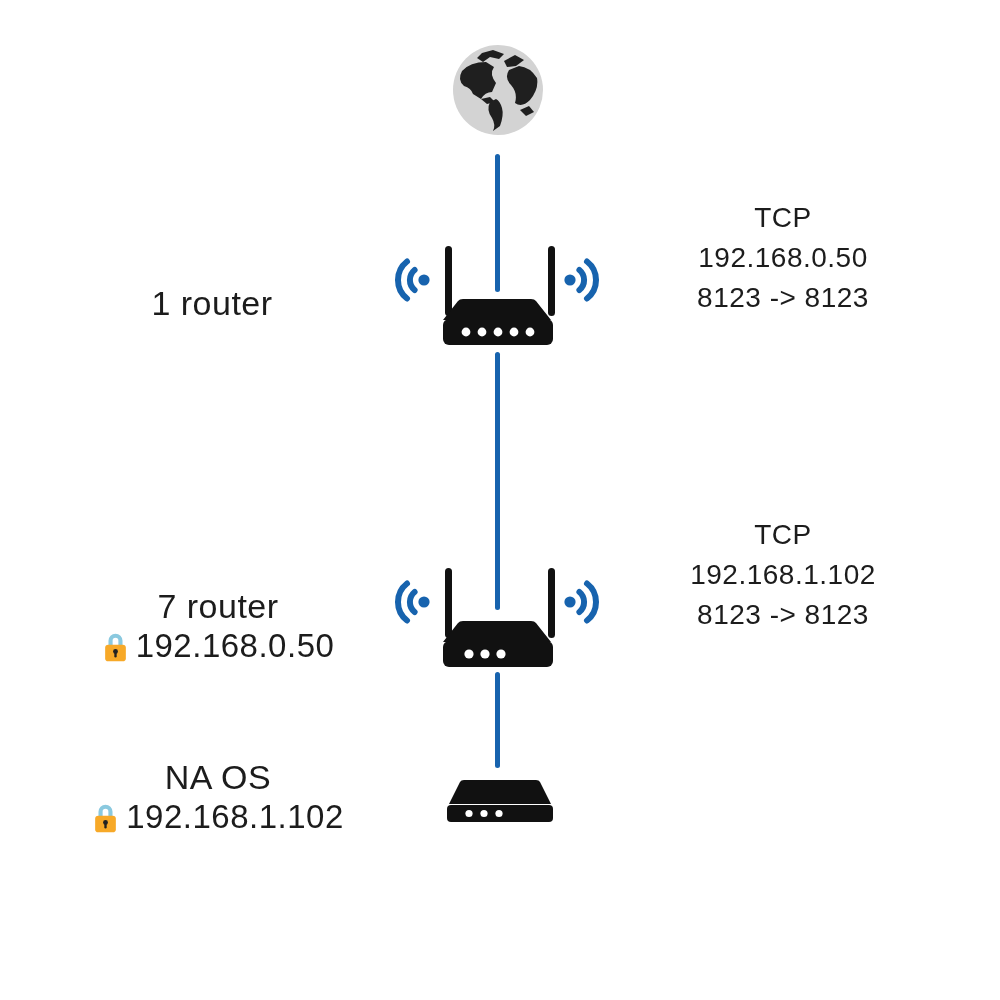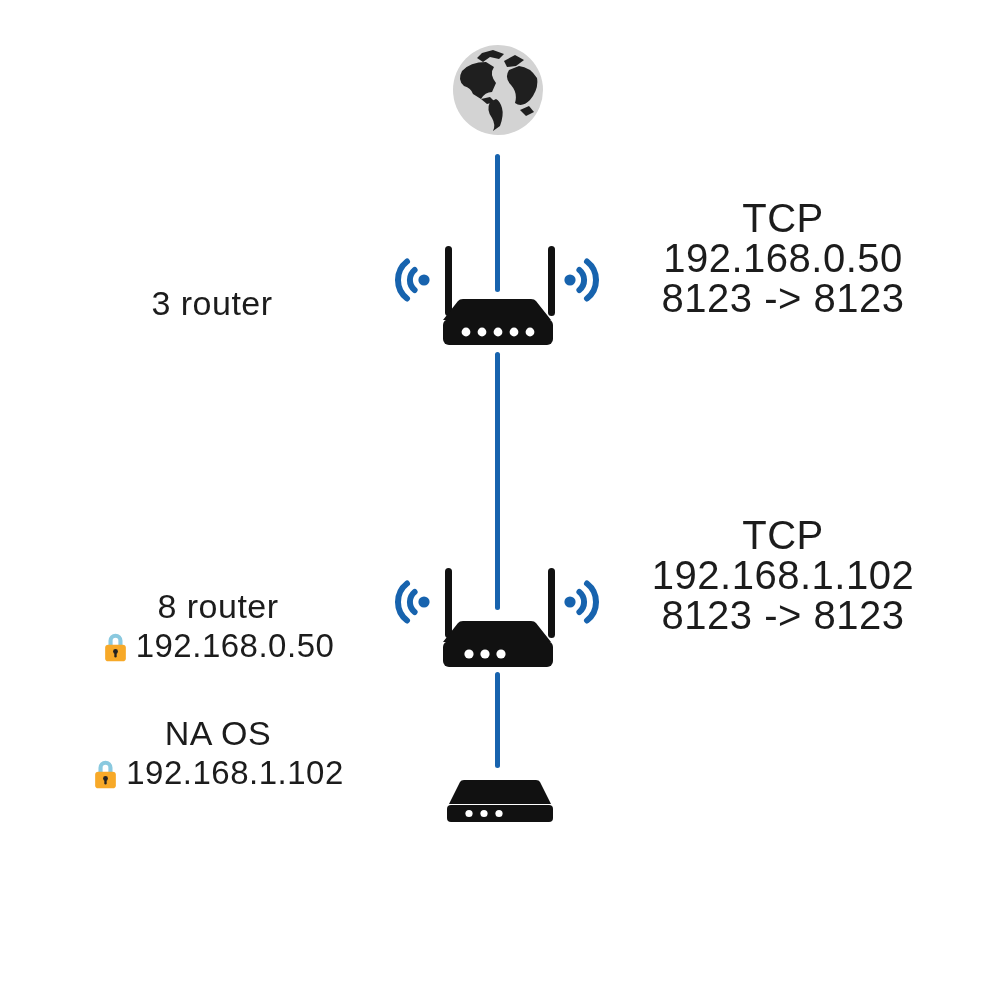--- a/index.html
+++ b/index.html
@@ -17,21 +17,21 @@
   .vline {
     position: absolute;
     width: 5px;
     background: #1763AE;
     border-radius: 3px;
   }
   .tcp-block {
     position: absolute;
     width: 300px;
     text-align: center;
-    font-size: 40px;
+    font-size: 28px;
     line-height: 40px;
     letter-spacing: 0.5px;
     color: #1c1c1c;
     white-space: nowrap;
   }
   .node-label {
     position: absolute;
     width: 300px;
     text-align: center;
     font-size: 34px;
@@ -92,21 +92,21 @@
     <rect x="56" y="79" width="110" height="26" rx="6" fill="#111111"></rect>
     <g fill="#ffffff">
       <circle cx="79" cy="92" r="4.4"></circle>
       <circle cx="95" cy="92" r="4.4"></circle>
       <circle cx="111" cy="92" r="4.4"></circle>
       <circle cx="127" cy="92" r="4.4"></circle>
       <circle cx="143" cy="92" r="4.4"></circle>
     </g>
   </svg>
 
-  <div class="node-label" style="left:62px; top:283px;">3 router</div>
+  <div class="node-label" style="left:62px; top:283px;">1 router</div>
 
   <div class="tcp-block" style="left:633px; top:198px;">
     <div>TCP</div>
     <div>192.168.0.50</div>
     <div>8123 -&gt; 8123</div>
   </div>
 
   <div class="vline" style="left:495px; top:352px; height:258px;"></div>
 
   <svg class="abs" style="left:387px; top:562px;" width="220" height="110" viewBox="0 0 220 110" aria-label="router 2">
@@ -125,21 +125,21 @@
     <path d="M56,80 L71,61 Q72.5,59 76,59 L144,59 Q147.5,59 149,61 L164,80 Z" fill="#111111"></path>
     <rect x="56" y="79" width="110" height="26" rx="6" fill="#111111"></rect>
     <g fill="#ffffff">
       <circle cx="82" cy="92" r="4.6"></circle>
       <circle cx="98" cy="92" r="4.6"></circle>
       <circle cx="114" cy="92" r="4.6"></circle>
     </g>
   </svg>
 
   <div class="node-label" style="left:68px; top:586px;">
-    <div>8 router</div>
+    <div>7 router</div>
     <div class="ip-row">
       <svg width="27" height="37" viewBox="0 0 30 38" aria-label="locked">
         <path d="M9.5,19 V12.5 a5.5,5.5 0 0 1 11,0 V19" stroke="#8AC9DF" stroke-width="4.6" fill="none" stroke-linecap="round"></path>
         <rect x="3.5" y="17" width="23" height="18.5" rx="3.5" fill="#F7A928"></rect>
         <circle cx="15" cy="24.5" r="2.7" fill="#222222"></circle>
         <rect x="13.7" y="25.5" width="2.6" height="5.6" rx="1.3" fill="#222222"></rect>
       </svg>
       <span>192.168.0.50</span>
     </div>
   </div>
@@ -155,21 +155,21 @@
   <svg class="abs" style="left:445px; top:778px;" width="110" height="46" viewBox="0 0 110 46" aria-label="NA OS device">
     <path d="M4,26 L15,4 Q16,2 19,2 L91,2 Q94,2 95,4 L106,26 Z" fill="#111111"></path>
     <rect x="2" y="27" width="106" height="17" rx="4" fill="#111111"></rect>
     <g fill="#ffffff">
       <circle cx="24" cy="35.5" r="3.6"></circle>
       <circle cx="39" cy="35.5" r="3.6"></circle>
       <circle cx="54" cy="35.5" r="3.6"></circle>
     </g>
   </svg>
 
-  <div class="node-label" style="left:68px; top:713px;">
+  <div class="node-label" style="left:68px; top:757px;">
     <div>NA OS</div>
     <div class="ip-row">
       <svg width="27" height="37" viewBox="0 0 30 38" aria-label="locked">
         <path d="M9.5,19 V12.5 a5.5,5.5 0 0 1 11,0 V19" stroke="#8AC9DF" stroke-width="4.6" fill="none" stroke-linecap="round"></path>
         <rect x="3.5" y="17" width="23" height="18.5" rx="3.5" fill="#F7A928"></rect>
         <circle cx="15" cy="24.5" r="2.7" fill="#222222"></circle>
         <rect x="13.7" y="25.5" width="2.6" height="5.6" rx="1.3" fill="#222222"></rect>
       </svg>
       <span>192.168.1.102</span>
     </div>

